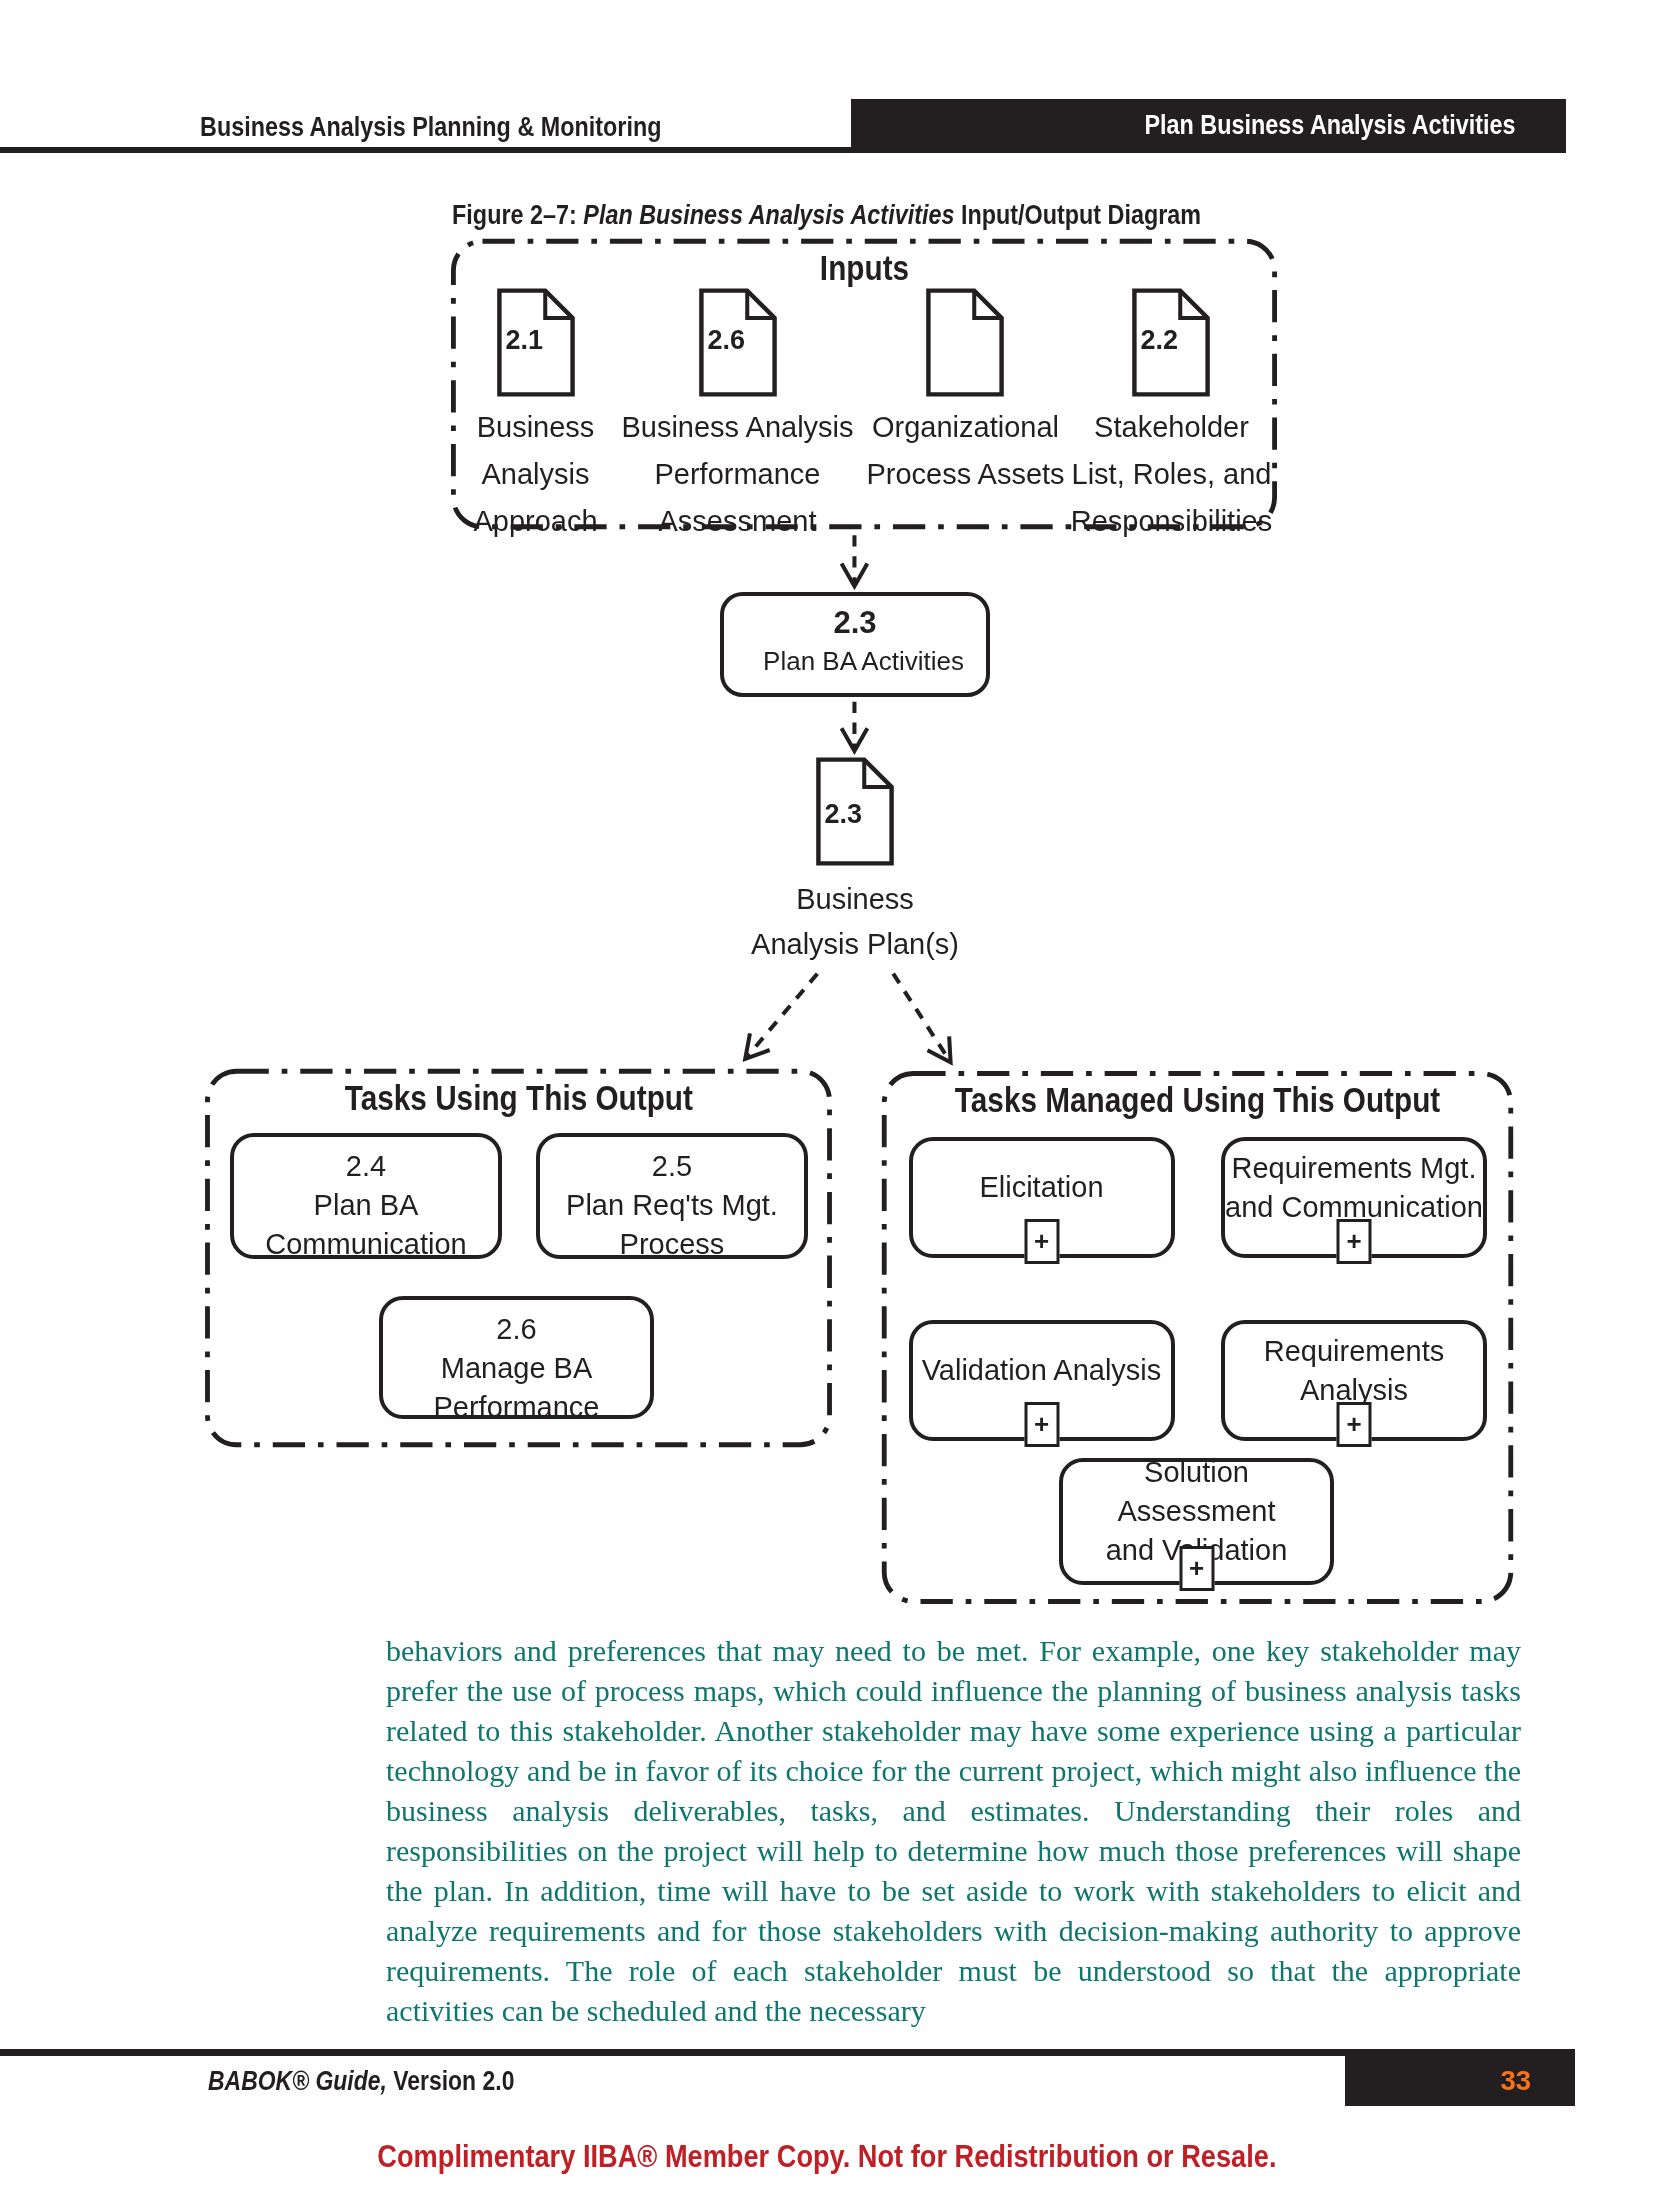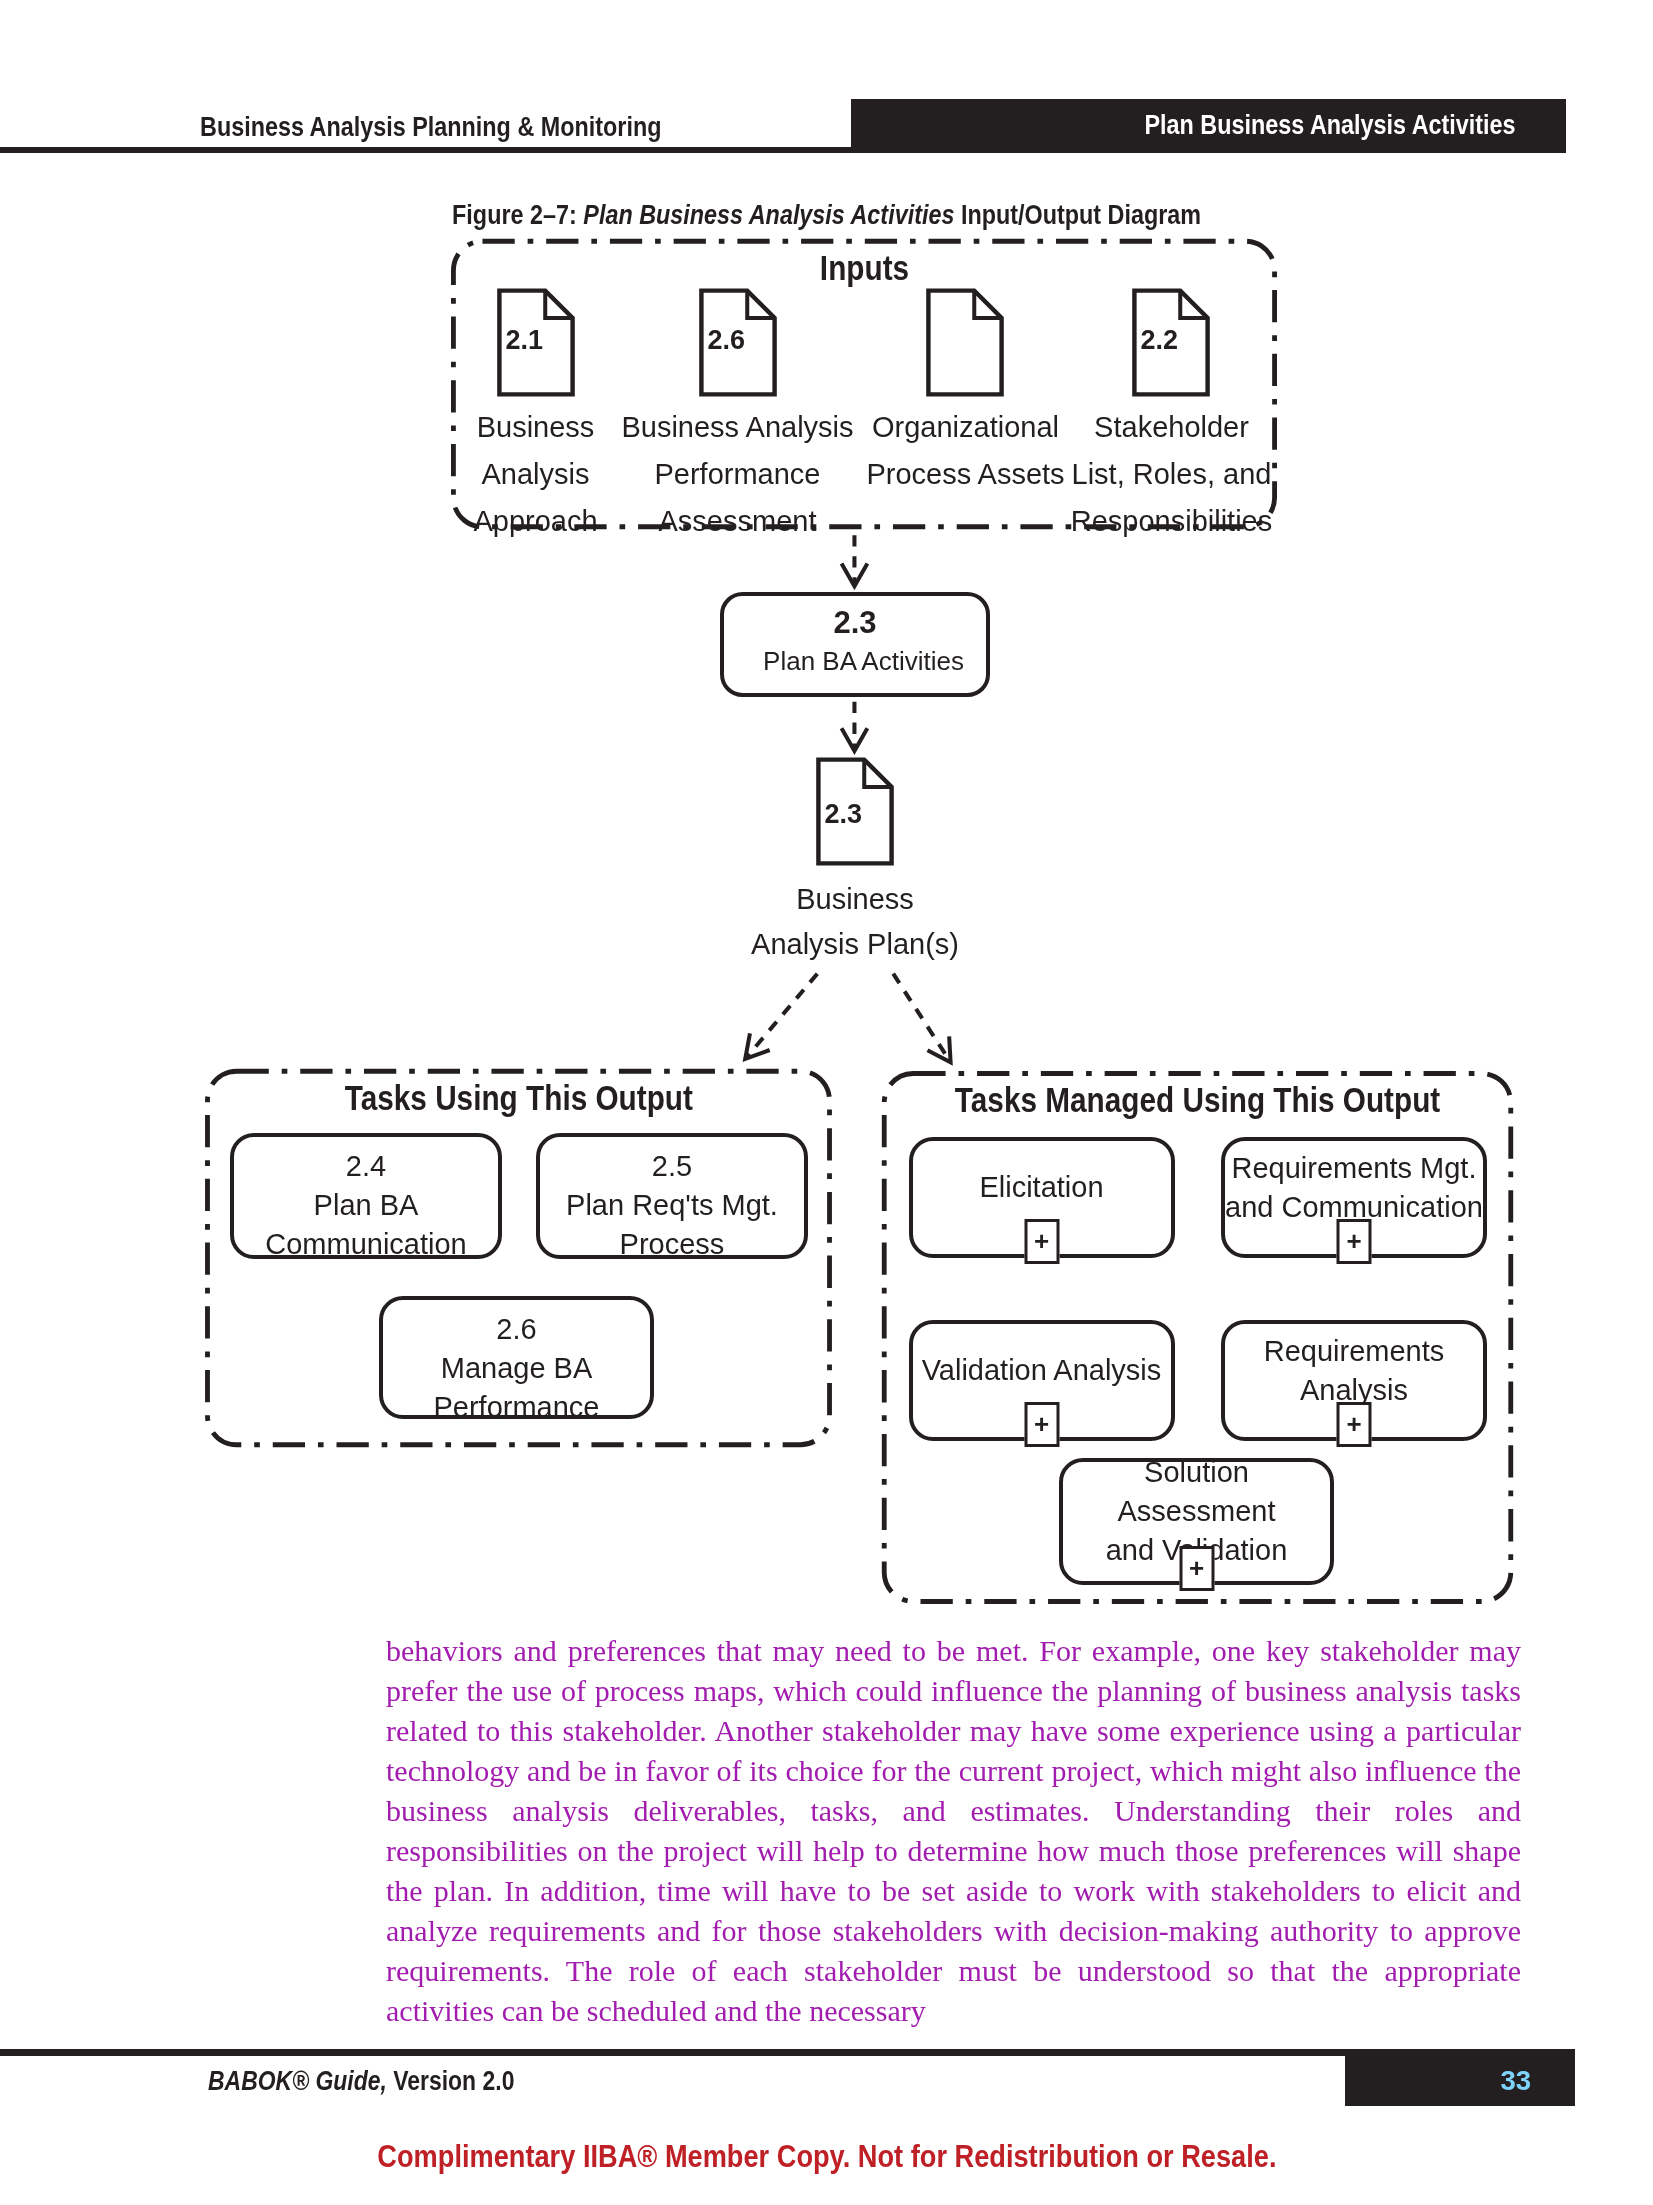--- a/index.html
+++ b/index.html
@@ -56,26 +56,26 @@
 
   .procbox{left:720px;top:592px;width:270px;height:105px;border:4px solid var(--ink);
            border-radius:22.6px;text-align:center;padding-top:6.5px;box-sizing:border-box;}
   .procbox .num{font-size:31px;font-weight:bold;line-height:39px;}
   .procbox .lbl{font-size:26px;line-height:39px;margin-left:17px;}
 
   .outlabel{left:733px;top:877px;width:244px;text-align:center;font-size:29px;line-height:45px;}
 
   
   .bodytext{left:386px;top:1631px;width:1135px;font-family:"Liberation Serif",serif;
-            font-size:30px;line-height:40px;text-align:justify;color:#a21caf;}
+            font-size:30px;line-height:40px;text-align:justify;color:#0f766e;}
 
   
   .ftr-rule{left:0;top:2049px;width:1575px;height:6.5px;background:var(--ink);}
   .ftr-book{left:208px;top:2066px;font-size:27px;font-weight:bold;white-space:nowrap;}
-  .ftr-pagebox{left:1345px;top:2056px;width:230px;height:50px;background:var(--ink);color:#7dd3fc;
+  .ftr-pagebox{left:1345px;top:2056px;width:230px;height:50px;background:var(--ink);color:#f97316;
                display:flex;align-items:center;justify-content:flex-end;padding-right:44px;
                box-sizing:border-box;font-size:27.5px;font-weight:bold;}
   .ftr-notice{left:0;top:2138px;width:1654px;text-align:center;font-size:32px;font-weight:bold;color:var(--red);}
 
   svg .stroke{stroke:var(--ink);fill:none;}
 </style>
 </head>
 <body>
 
 <div id="page">

